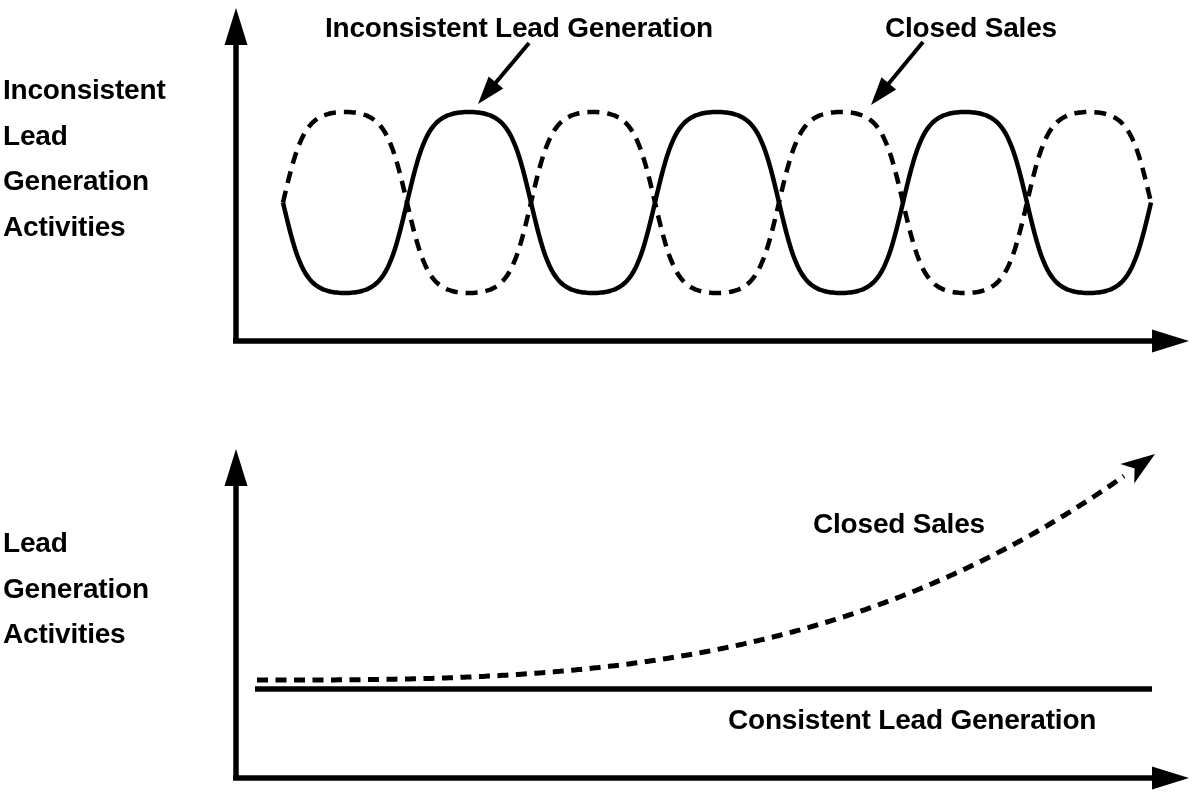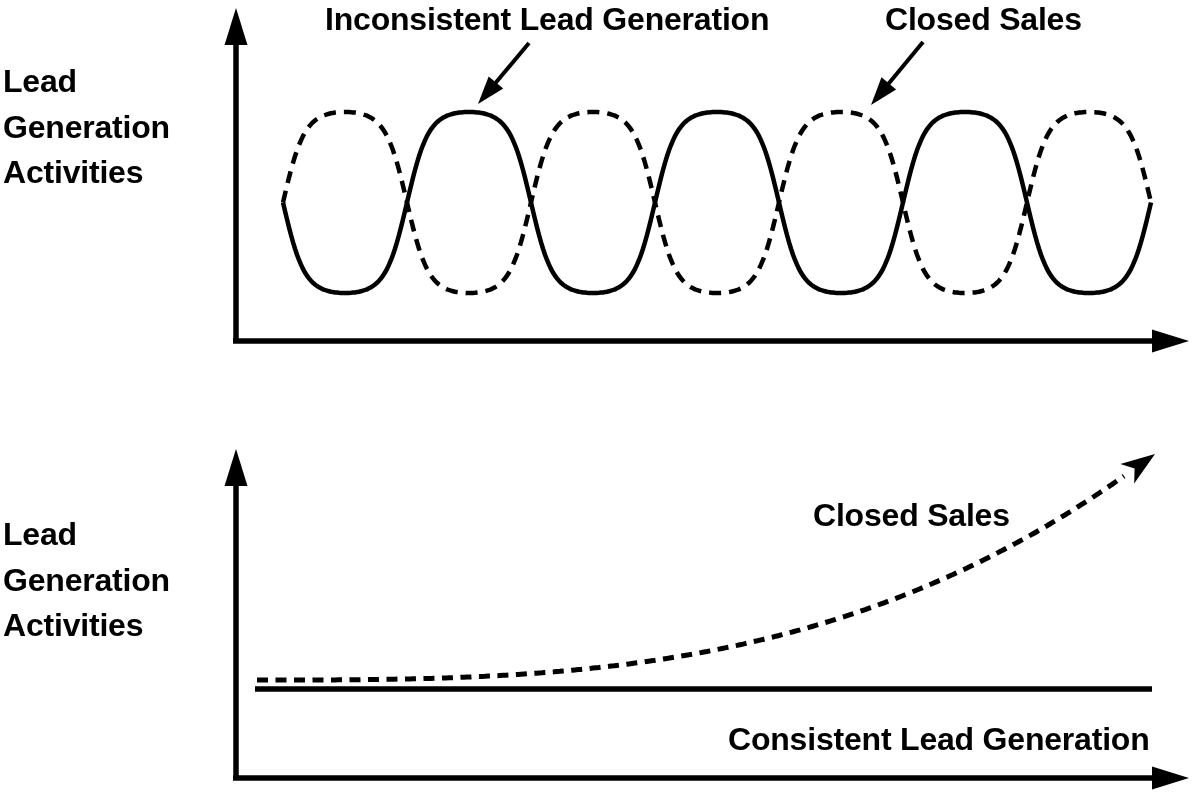--- a/index.html
+++ b/index.html
@@ -7,25 +7,26 @@
     position:relative;
     width:1195px;height:793px;
     background:var(--bg,#fff);
     font-family:"Liberation Sans",sans-serif;
     overflow:hidden;
   }
   .canvas{position:absolute;left:0;top:0;}
   .lbl{
     position:absolute;
     font-weight:700;
-    font-size:32px;
+    font-size:28px;
     line-height:37px;
     color:var(--ink,#000);
     white-space:nowrap;
     letter-spacing:-0.2px;
+    margin-top:8px;
   }
   .lbl-block{line-height:45.5px;}
   .lbl-block div{height:45.5px;}
   .axis{stroke:var(--ink,#000);stroke-width:5.5;fill:none;}
   .curve{stroke:var(--ink,#000);stroke-width:4.5;fill:none;}
   .curve-thick{stroke:var(--ink,#000);stroke-width:5.5;fill:none;}
   .dashed-wave{stroke-dasharray:12 8;stroke-linecap:butt;}
   .dashed-growth{stroke-width:5;stroke-dasharray:11 7.5;stroke-linecap:butt;}
   .shaft{stroke:var(--ink,#000);stroke-width:4;fill:none;}
   .fill{fill:var(--ink,#000);stroke:none;}
@@ -55,32 +56,33 @@
       <path class="fill" d="M236,449 L247.5,486 L224.5,486 Z"></path>
       <path class="axis" d="M233,778 L1158,778"></path>
       <path class="fill" d="M1189,778 L1152,789.5 L1152,766.5 Z"></path>
       <path class="curve-thick" d="M255,689 L1152,689"></path>
       <path class="curve dashed-growth" d="M257.0,680.0 L260.0,680.0 L263.0,680.0 L266.0,680.0 L269.0,680.0 L272.0,680.0 L275.0,680.0 L278.0,680.0 L281.0,680.0 L284.0,680.0 L287.0,680.0 L290.0,680.0 L293.0,680.0 L296.0,680.0 L299.0,680.0 L302.0,680.0 L305.0,680.0 L308.0,680.0 L311.0,680.0 L314.0,679.9 L317.0,679.9 L320.0,679.9 L323.0,679.9 L326.0,679.9 L329.0,679.9 L332.0,679.9 L335.0,679.9 L338.0,679.8 L341.0,679.8 L344.0,679.8 L347.0,679.8 L350.0,679.7 L353.0,679.7 L356.0,679.7 L359.0,679.7 L362.0,679.6 L365.0,679.6 L368.0,679.6 L371.0,679.5 L374.0,679.5 L377.0,679.5 L380.0,679.4 L383.0,679.4 L386.0,679.3 L389.0,679.3 L392.0,679.2 L395.0,679.2 L398.0,679.1 L401.0,679.1 L404.0,679.0 L407.0,678.9 L410.0,678.9 L413.0,678.8 L416.0,678.7 L419.0,678.7 L422.0,678.6 L425.0,678.5 L428.0,678.4 L431.0,678.4 L434.0,678.3 L437.0,678.2 L440.0,678.1 L443.0,678.0 L446.0,677.9 L449.0,677.8 L452.0,677.7 L455.0,677.6 L458.0,677.5 L461.0,677.3 L464.0,677.2 L467.0,677.1 L470.0,677.0 L473.0,676.8 L476.0,676.7 L479.0,676.6 L482.0,676.4 L485.0,676.3 L488.0,676.1 L491.0,676.0 L494.0,675.8 L497.0,675.7 L500.0,675.5 L503.0,675.3 L506.0,675.2 L509.0,675.0 L512.0,674.8 L515.0,674.6 L518.0,674.4 L521.0,674.2 L524.0,674.0 L527.0,673.8 L530.0,673.6 L533.0,673.4 L536.0,673.2 L539.0,673.0 L542.0,672.8 L545.0,672.5 L548.0,672.3 L551.0,672.0 L554.0,671.8 L557.0,671.5 L560.0,671.3 L563.0,671.0 L566.0,670.8 L569.0,670.5 L572.0,670.2 L575.0,669.9 L578.0,669.6 L581.0,669.4 L584.0,669.1 L587.0,668.8 L590.0,668.4 L593.0,668.1 L596.0,667.8 L599.0,667.5 L602.0,667.1 L605.0,666.8 L608.0,666.5 L611.0,666.1 L614.0,665.8 L617.0,665.4 L620.0,665.0 L623.0,664.7 L626.0,664.3 L629.0,663.9 L632.0,663.5 L635.0,663.1 L638.0,662.7 L641.0,662.3 L644.0,661.9 L647.0,661.4 L650.0,661.0 L653.0,660.6 L656.0,660.1 L659.0,659.7 L662.0,659.2 L665.0,658.7 L668.0,658.3 L671.0,657.8 L674.0,657.3 L677.0,656.8 L680.0,656.3 L683.0,655.8 L686.0,655.3 L689.0,654.8 L692.0,654.2 L695.0,653.7 L698.0,653.2 L701.0,652.6 L704.0,652.0 L707.0,651.5 L710.0,650.9 L713.0,650.3 L716.0,649.7 L719.0,649.1 L722.0,648.5 L725.0,647.9 L728.0,647.3 L731.0,646.7 L734.0,646.0 L737.0,645.4 L740.0,644.7 L743.0,644.1 L746.0,643.4 L749.0,642.7 L752.0,642.0 L755.0,641.3 L758.0,640.6 L761.0,639.9 L764.0,639.2 L767.0,638.5 L770.0,637.7 L773.0,637.0 L776.0,636.2 L779.0,635.5 L782.0,634.7 L785.0,633.9 L788.0,633.1 L791.0,632.3 L794.0,631.5 L797.0,630.7 L800.0,629.9 L803.0,629.0 L806.0,628.2 L809.0,627.4 L812.0,626.5 L815.0,625.6 L818.0,624.7 L821.0,623.8 L824.0,622.9 L827.0,622.0 L830.0,621.1 L833.0,620.2 L836.0,619.2 L839.0,618.3 L842.0,617.3 L845.0,616.4 L848.0,615.4 L851.0,614.4 L854.0,613.4 L857.0,612.4 L860.0,611.4 L863.0,610.3 L866.0,609.3 L869.0,608.2 L872.0,607.2 L875.0,606.1 L878.0,605.0 L881.0,603.9 L884.0,602.8 L887.0,601.7 L890.0,600.6 L893.0,599.5 L896.0,598.3 L899.0,597.2 L902.0,596.0 L905.0,594.8 L908.0,593.6 L911.0,592.4 L914.0,591.2 L917.0,590.0 L920.0,588.8 L923.0,587.5 L926.0,586.3 L929.0,585.0 L932.0,583.7 L935.0,582.4 L938.0,581.1 L941.0,579.8 L944.0,578.5 L947.0,577.2 L950.0,575.8 L953.0,574.5 L956.0,573.1 L959.0,571.7 L962.0,570.3 L965.0,568.9 L968.0,567.5 L971.0,566.1 L974.0,564.6 L977.0,563.2 L980.0,561.7 L983.0,560.2 L986.0,558.7 L989.0,557.2 L992.0,555.7 L995.0,554.2 L998.0,552.6 L1001.0,551.1 L1004.0,549.5 L1007.0,547.9 L1010.0,546.4 L1013.0,544.7 L1016.0,543.1 L1019.0,541.5 L1022.0,539.9 L1025.0,538.2 L1028.0,536.5 L1031.0,534.9 L1034.0,533.2 L1037.0,531.5 L1040.0,529.7 L1043.0,528.0 L1046.0,526.3 L1049.0,524.5 L1052.0,522.7 L1055.0,520.9 L1058.0,519.1 L1061.0,517.3 L1064.0,515.5 L1067.0,513.6 L1070.0,511.8 L1073.0,509.9 L1076.0,508.0 L1079.0,506.1 L1082.0,504.2 L1085.0,502.3 L1088.0,500.4 L1091.0,498.4 L1094.0,496.5 L1097.0,494.5 L1100.0,492.5 L1103.0,490.5 L1106.0,488.4 L1109.0,486.4 L1112.0,484.4 L1115.0,482.3 L1118.0,480.2 L1121.0,478.1 L1124.0,476.0"></path>
       <path class="fill" d="M1155.0,454.1 L1120.3,463.9 L1134.6,468.5 L1134.2,483.5 Z"></path>
     </g>
   </svg>
 
   <div class="lbl lbl-block" style="left:3px;top:59px;">
+    <div>Inconsistent</div>
     <div>Lead</div>
     <div>Generation</div>
     <div>Activities</div>
   </div>
 
   <div class="lbl" style="left:325px;top:1px;">Inconsistent Lead Generation</div>
 
   <div class="lbl" style="left:885px;top:1px;">Closed Sales</div>
 
   <div class="lbl lbl-block" style="left:3px;top:512px;">
     <div>Lead</div>
     <div>Generation</div>
     <div>Activities</div>
   </div>
 
   <div class="lbl" style="left:813px;top:497px;">Closed Sales</div>
 
-  <div class="lbl" style="left:728px;top:721px;text-align:right;">Consistent Lead Generation</div>
+  <div class="lbl" style="left:728px;top:693px;text-align:right;">Consistent Lead Generation</div>
 
 </div>
 
 </body></html>

